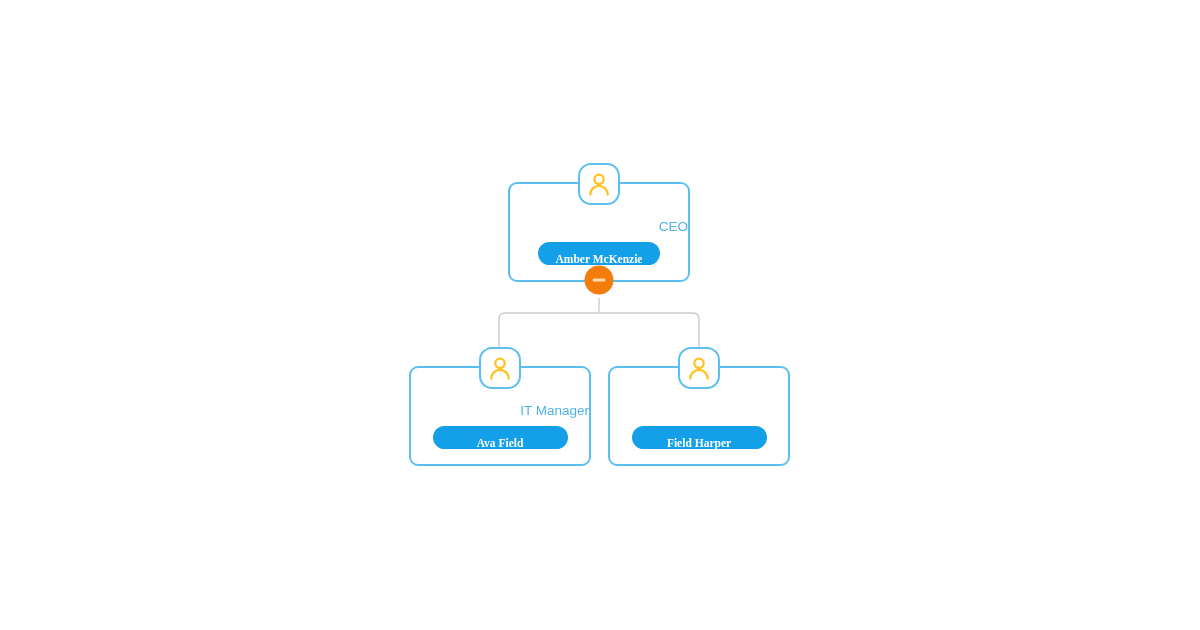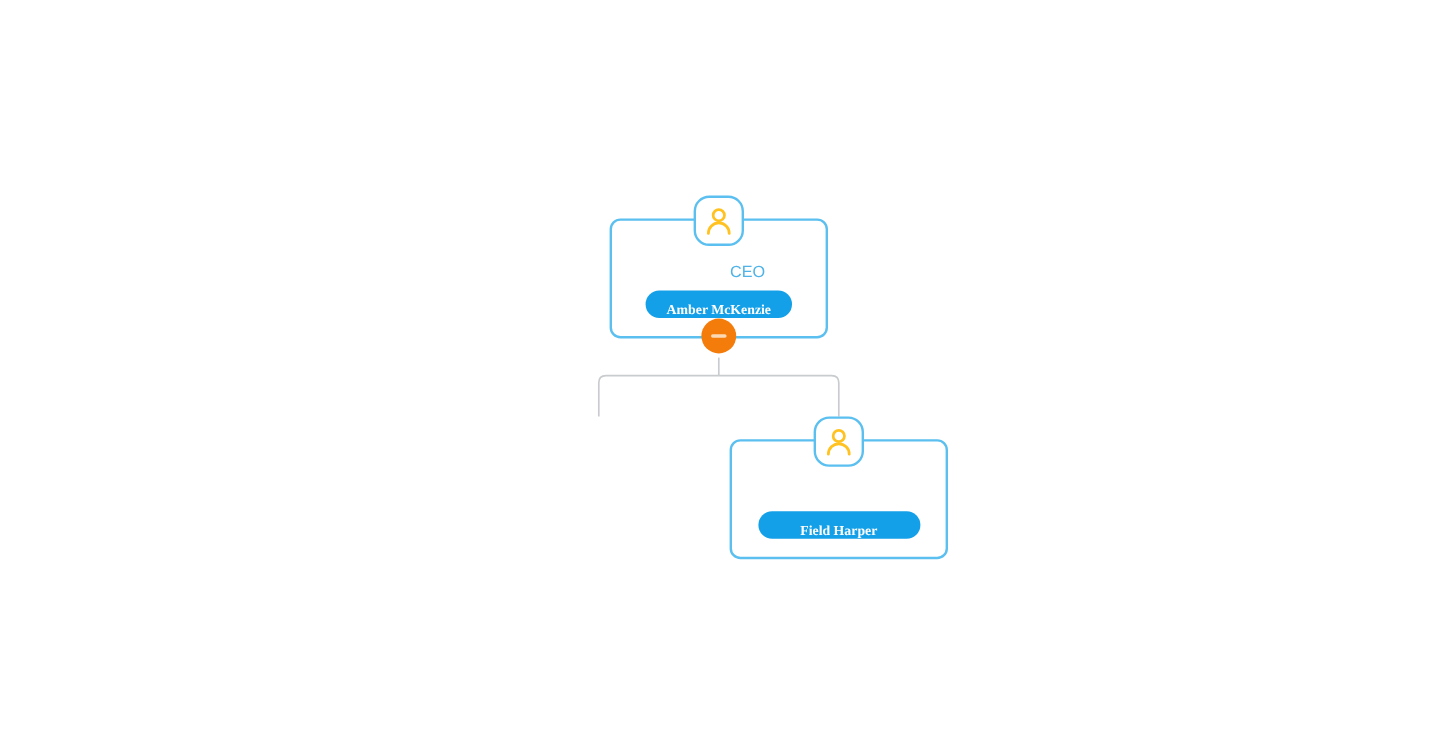--- a/index.html
+++ b/index.html
@@ -65,21 +65,21 @@
     justify-content: center;
   }
   .avatar svg { display: block; }
 
   
   .node-title {
     position: absolute;
     left: 0;
     right: 0;
     top: 34px;
-    text-align: center;
+    text-align: right;
     font-size: 13.5px;
     line-height: 18px;
     color: #4FB3E8;
     white-space: nowrap;
     overflow: hidden;
     padding-left: 48px;
   }
 
   
   .pill-wrap {
@@ -151,20 +151,32 @@
     </div>
     <div class="node-title">CEO</div>
     <div class="pill-wrap">
       <div class="pill">Amber McKenzie</div>
     </div>
     <div class="toggle">
       <span class="minus"></span>
     </div>
   </div>
 
+  <div class="node node-left">
+    <div class="avatar">
+      <svg width="26" height="26" viewBox="0 0 26 26" aria-hidden="true">
+        <circle cx="13" cy="8.3" r="4.7" fill="none" stroke="#FFC220" stroke-width="2.3"></circle>
+        <path d="M 4.3 23.5 a 8.7 8.7 0 0 1 17.4 0" fill="none" stroke="#FFC220" stroke-width="2.3" stroke-linecap="round"></path>
+      </svg>
+    </div>
+    <div class="node-title">IT Manager</div>
+    <div class="pill-wrap">
+      <div class="pill pill-wide">Ava Field</div>
+    </div>
+  </div>
 
   <div class="node node-right">
     <div class="avatar">
       <svg width="26" height="26" viewBox="0 0 26 26" aria-hidden="true">
         <circle cx="13" cy="8.3" r="4.7" fill="none" stroke="#FFC220" stroke-width="2.3"></circle>
         <path d="M 4.3 23.5 a 8.7 8.7 0 0 1 17.4 0" fill="none" stroke="#FFC220" stroke-width="2.3" stroke-linecap="round"></path>
       </svg>
     </div>
     <div class="node-title"></div>
     <div class="pill-wrap">

